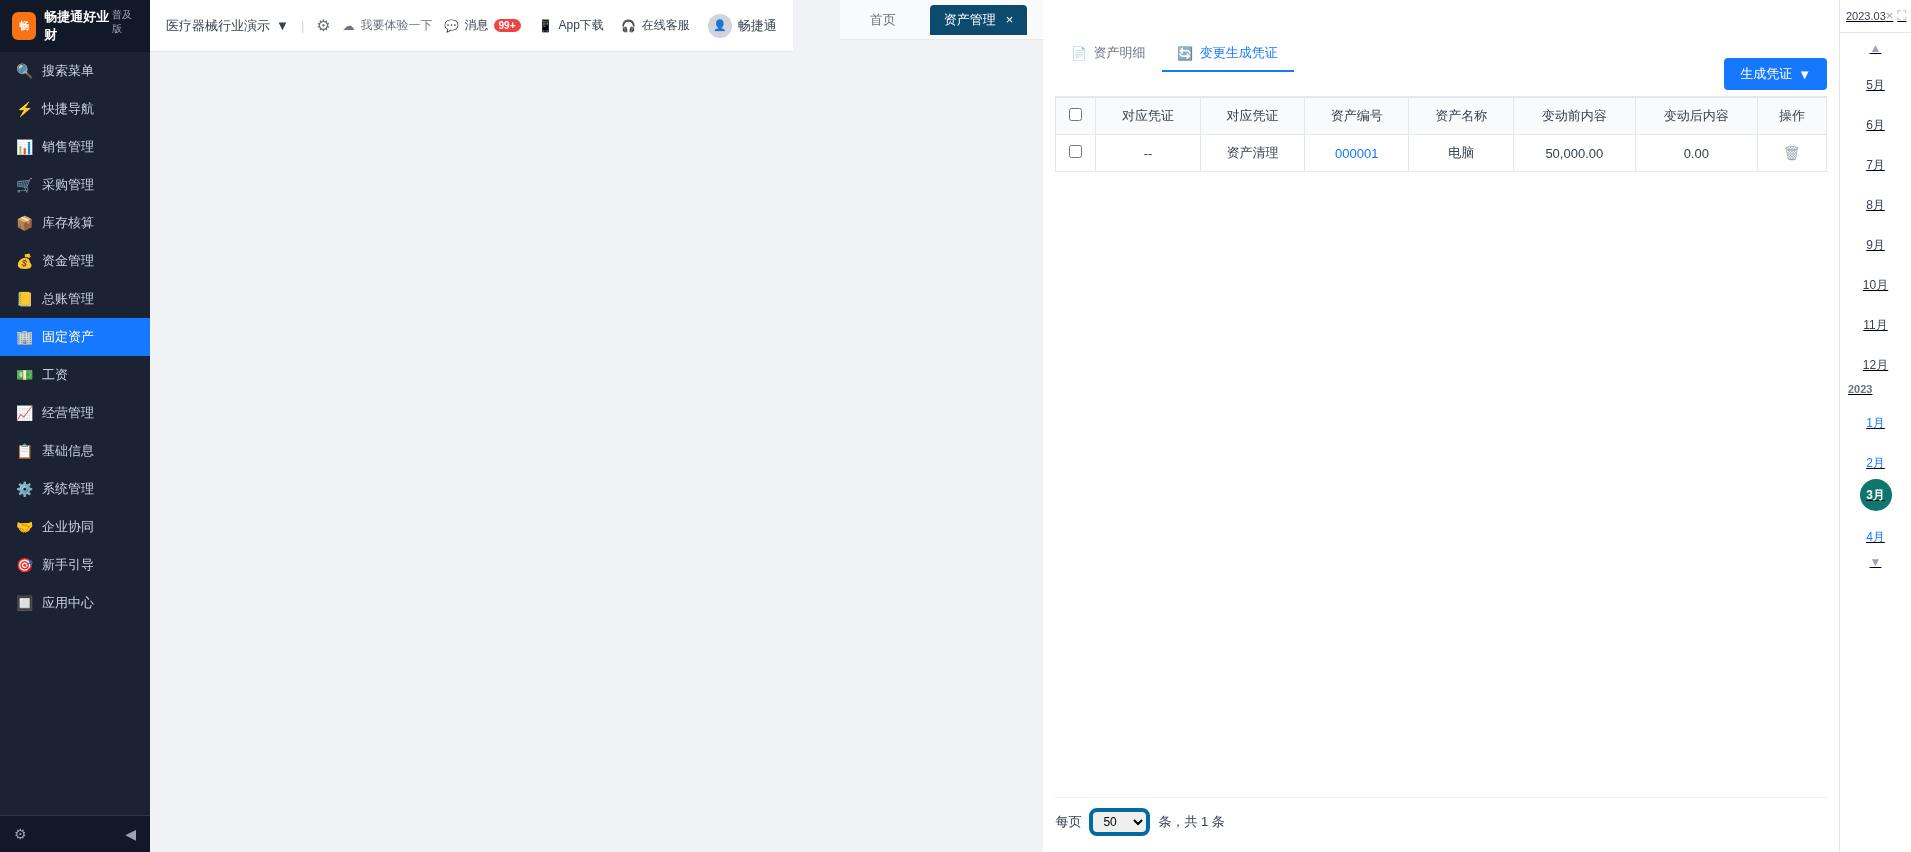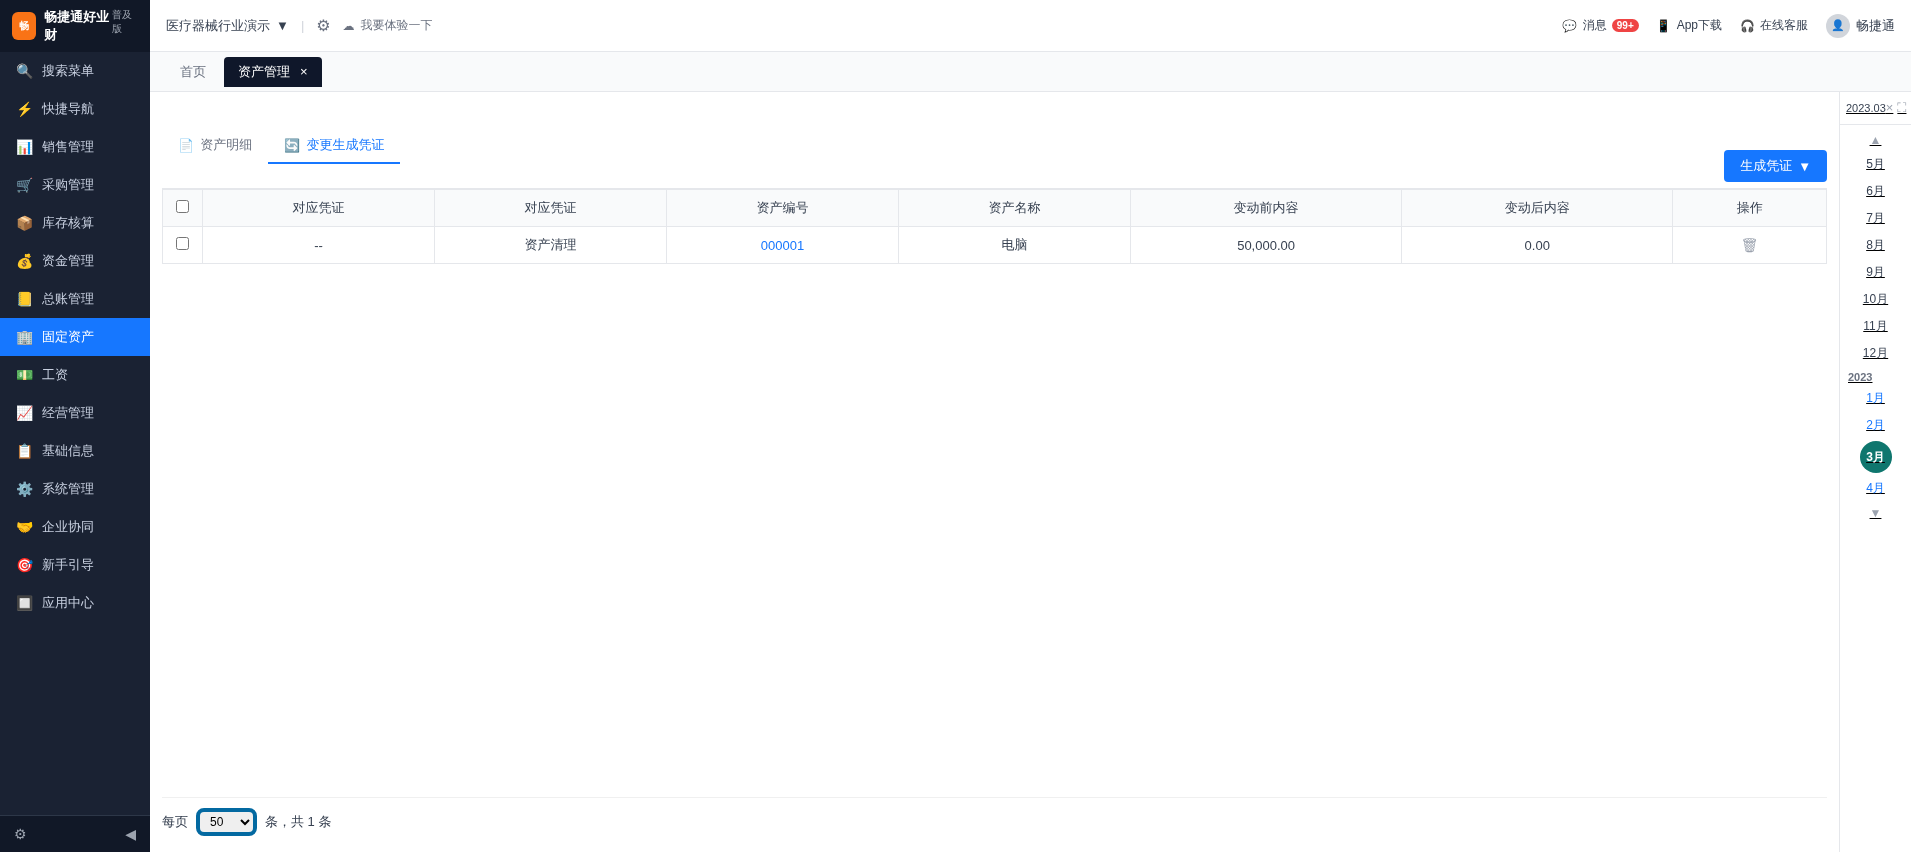--- a/index.html
+++ b/index.html
@@ -51,21 +51,21 @@
 
     .sidebar-footer {
       display: flex; align-items: center; justify-content: space-between;
       padding: 10px 14px;
       border-top: 1px solid #2d3748;
       background: #111827;
     }
     .sidebar-footer-icon { color: #9ca3af; cursor: pointer; font-size: 14px; }
 
     
-    .main { flex: 1; display: flex; flex-direction: column; overflow: hidden; }
+    .main { flex: 1; display: flex; flex-direction: row; overflow: hidden; }
 
     
     .topbar {
       background: #fff;
       height: 52px;
       display: flex; align-items: center;
       padding: 0 16px;
       border-bottom: 1px solid #e5e7eb;
       gap: 12px;
       flex-shrink: 0;
@@ -90,31 +90,32 @@
     .user-avatar { width: 24px; height: 24px; border-radius: 50%; background: #d1d5db; display: flex; align-items: center; justify-content: center; font-size: 11px; color: #374151; }
 
     
     .nav-tabs {
       background: #f9fafb;
       border-bottom: 1px solid #e5e7eb;
       display: flex; align-items: center;
       padding: 0 16px;
       height: 40px;
       flex-shrink: 0;
-      gap: 4px;
+      gap: 20px;
+      margin-left: 47px;
     }
     .nav-tab {
       padding: 6px 14px;
       border-radius: 4px 4px 0 0;
       cursor: pointer;
       font-size: 13px;
       color: #374151;
       display: flex; align-items: center; gap: 6px;
     }
-    .nav-tab.active { background: #0f172a; color: #fff; }
+    .nav-tab.active { background: #0c4a6e; color: #fff; }
     .nav-tab-home { color: #6b7280; }
 
     
     .content {
       flex: 1; overflow: hidden;
       display: flex;
       background: #fff;
       margin: 0;
     }
 
@@ -221,20 +222,21 @@
       font-size: 11px; color: #6b7280;
       padding: 4px 8px 2px 8px;
       font-weight: bold;
     }
     .date-month {
       display: flex; align-items: center; justify-content: center;
       padding: 5px 0;
       font-size: 12px;
       color: #374151;
       cursor: pointer;
+      margin-top: 13px;
     }
     .date-month.active-month {
       background: #0f766e;
       color: #fff;
       border-radius: 50%;
       width: 32px; height: 32px;
       margin: 2px auto;
       display: flex; align-items: center; justify-content: center;
       font-weight: bold;
       padding: 0;

